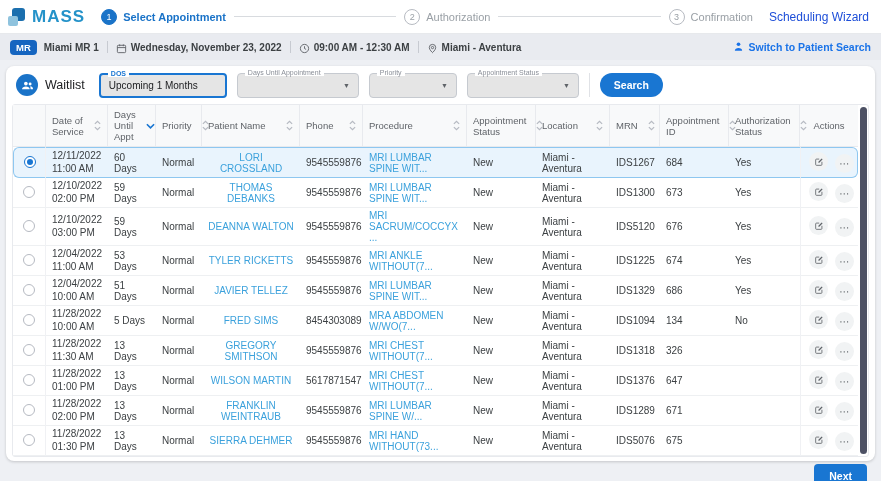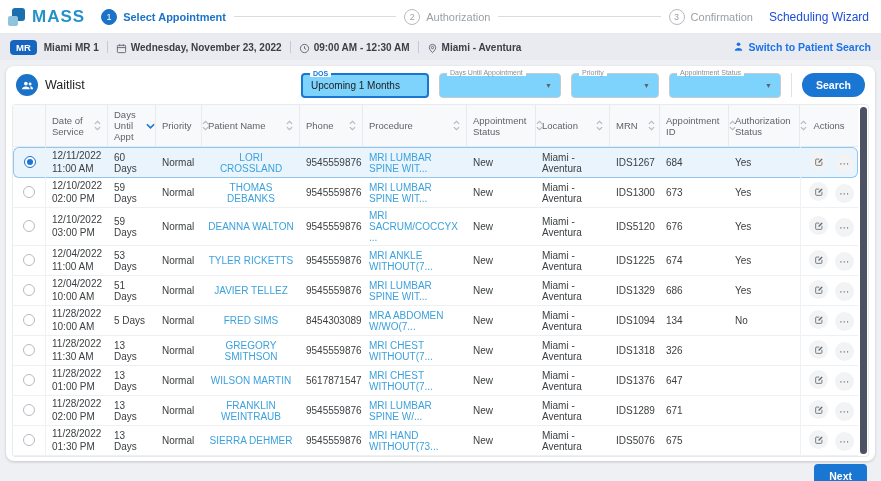--- a/index.html
+++ b/index.html
@@ -38,29 +38,29 @@
   .ctx-divider { width:1px; height:12px; background:#c7cad1; margin:0 8px; }
   .ctx-icon { display:inline-flex; margin-right:4px; position:relative; top:1px; }
   .switch-link { display:flex; align-items:center; gap:4px; color:#1a73e8;
                  font-size:10.5px; font-weight:bold; cursor:pointer; text-decoration:none;justify-content:center; }
 
   
   .main { padding:6px 6px 0 6px; }
   .card { background:#fff; border-radius:8px; box-shadow:0 1px 3px rgba(0,0,0,.18);
           position:relative; padding-bottom:4px; }
   .card-header { height:38px; display:flex; align-items:center;
-                 justify-content:space-between; padding:0 10px;gap:14px; }
+                 padding:0 10px;gap:14px; }
   .card-title { display:flex; align-items:center; gap:7px; font-size:12.5px; color:#202124; }
   .waitlist-badge { width:22px; height:22px; border-radius:50%; background:#1a73c8;
                     display:flex; align-items:center; justify-content:center; }
 
   .filters { display:flex; align-items:center; gap:10px; }
   .field { position:relative; height:25px; border:1px solid #c6cad0; border-radius:4px;
            display:flex; align-items:center; padding:0 8px; font-size:10px;
-           color:#202124; background:#7dd3fc; cursor:pointer; }
+           color:#202124; background:#e5e5e5; cursor:pointer; }
   .field .flabel { position:absolute; top:-5px; left:7px; font-size:7px; color:#8a8f98;
                    background:#fff; padding:0 3px; white-space:nowrap; }
   .field .caret { margin-left:auto; font-size:7px; color:#5f6368; padding-left:8px; }
   .field.dos { border:2px solid #1976d2; min-width:128px; }
   .field.dos .flabel { color:#1976d2; font-weight:bold; }
   .field.sel-days { min-width:122px; }
   .field.sel-priority { min-width:88px; }
   .field.sel-status { min-width:112px; }
   .filter-divider { width:1px; height:24px; background:#e0e2e6; }
   .search-btn { background:#1976d2; color:#fff; border:none; border-radius:12px;

